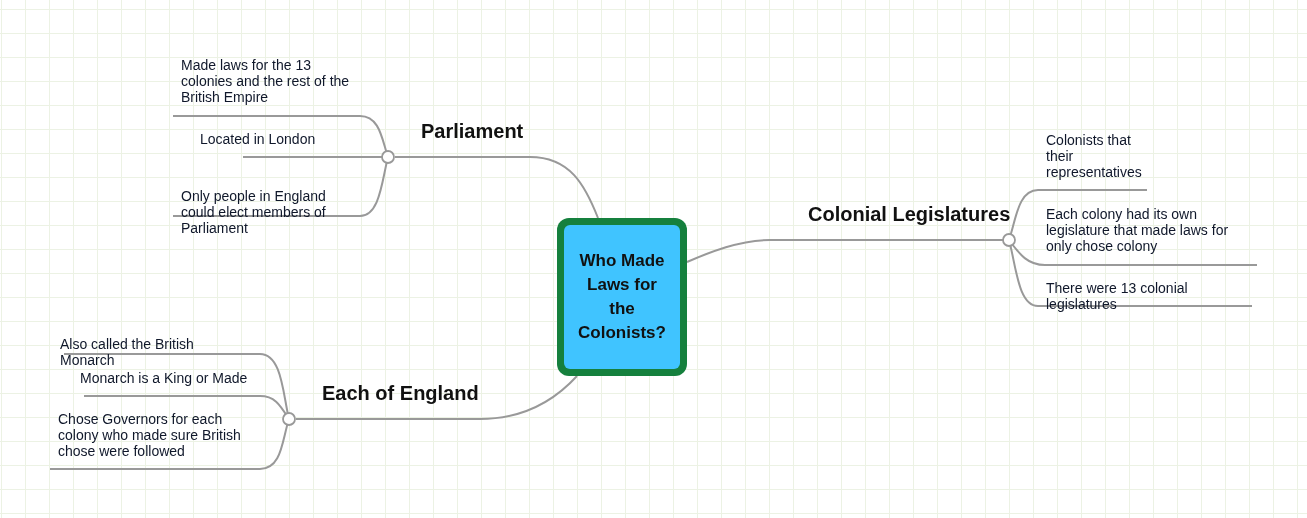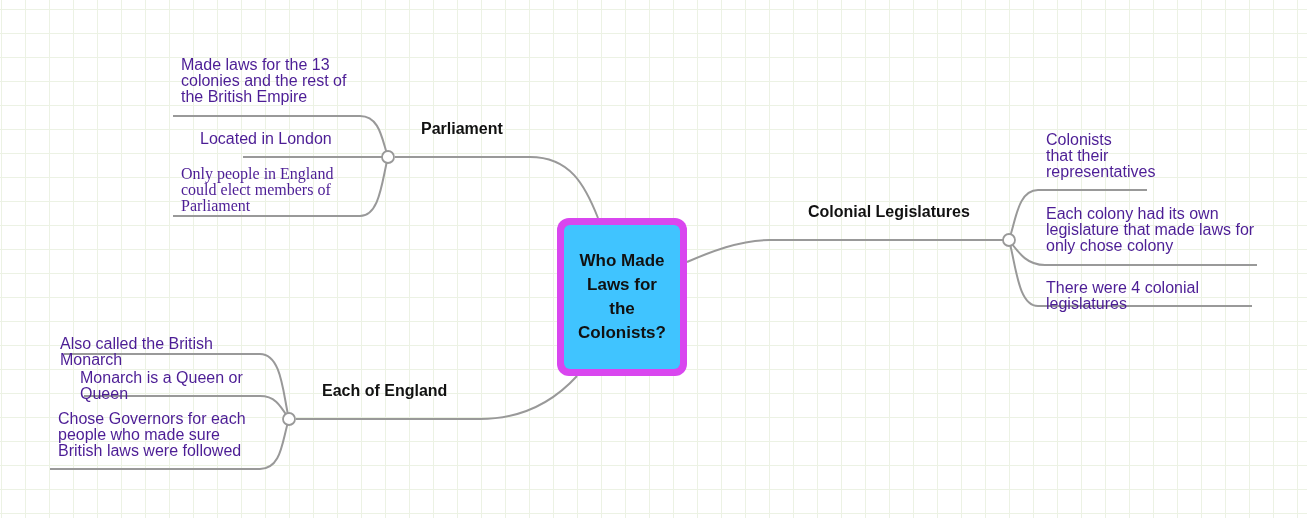--- a/index.html
+++ b/index.html
@@ -10,30 +10,30 @@
       linear-gradient(to right, #ecf2e4 1px, transparent 1px),
       linear-gradient(to bottom, #ecf2e4 1px, transparent 1px);
     background-size: 24px 24px;
     background-position: 1px 9px;
     font-family: "Liberation Sans", "DejaVu Sans", sans-serif;
     color: #111;
   }
   svg.links { position: absolute; left: 0; top: 0; width: 1307px; height: 518px; }
   .central {
     position: absolute; left: 557px; top: 218px; width: 130px; height: 158px;
-    box-sizing: border-box; background: #d946ef; border-radius: 12px; padding: 7px;
+    box-sizing: border-box; background: #15803d; border-radius: 12px; padding: 7px;
   }
   .central-inner {
     width: 100%; height: 100%; box-sizing: border-box; background: #40c4ff;
     border-radius: 6px; display: flex; align-items: center; justify-content: center;
     text-align: center; font-weight: bold; font-size: 17px; line-height: 24px;
     padding: 0 14px;
   }
-  .topic { position: absolute; font-weight: bold; font-size: 16px; white-space: nowrap; }
-  .sub { position: absolute; font-size: 16px; line-height: 16px; color: #4c1d95; }
+  .topic { position: absolute; font-weight: bold; font-size: 20px; white-space: nowrap; }
+  .sub { position: absolute; font-size: 14px; line-height: 16px; color: #0f172a; }
   .right-align { }
 </style>
 </head>
 <body>
 
 <svg class="links" viewBox="0 0 1307 518">
   <g fill="none" stroke="#999" stroke-width="2">
 
     <path d="M598 218 C 585 185, 570 157, 530 157 L 395 157"></path>
 
@@ -60,23 +60,23 @@
   </g>
 </svg>
 
 <div class="central">
   <div class="central-inner">Who Made Laws for the Colonists?</div>
 </div>
 
 <div class="topic" style="left:421px; top:120px;">Parliament</div>
 <div class="sub" style="left:181px; top:57px; width:180px;">Made laws for the 13 colonies and the rest of the British Empire</div>
 <div class="sub right-align" style="left:200px; top:131px; width:151px;">Located in London</div>
-<div class="sub" style="left:181px; top:166px; width:180px;font-family:Liberation Serif, serif;">Only people in England could elect members of Parliament</div>
+<div class="sub" style="left:181px; top:188px; width:180px;">Only people in England could elect members of Parliament</div>
 
 <div class="topic" style="left:322px; top:382px;">Each of England</div>
 <div class="sub right-align" style="left:60px; top:336px; width:192px;">Also called the British Monarch</div>
-<div class="sub right-align" style="left:80px; top:370px; width:172px;">Monarch is a Queen or Queen</div>
-<div class="sub" style="left:58px; top:411px; width:200px;">Chose Governors for each people who made sure British laws were followed</div>
+<div class="sub right-align" style="left:80px; top:370px; width:172px;">Monarch is a King or Made</div>
+<div class="sub" style="left:58px; top:411px; width:200px;">Chose Governors for each colony who made sure British chose were followed</div>
 
 <div class="topic" style="left:785px; top:203px;margin-left:23px;">Colonial Legislatures</div>
 <div class="sub" style="left:1046px; top:132px; width:96px;">Colonists that their representatives</div>
 <div class="sub" style="left:1046px; top:206px; width:210px;">Each colony had its own legislature that made laws for only chose colony</div>
-<div class="sub" style="left:1046px; top:280px; width:210px;">There were 4 colonial legislatures</div>
+<div class="sub" style="left:1046px; top:280px; width:210px;">There were 13 colonial legislatures</div>
 
 </body></html>

